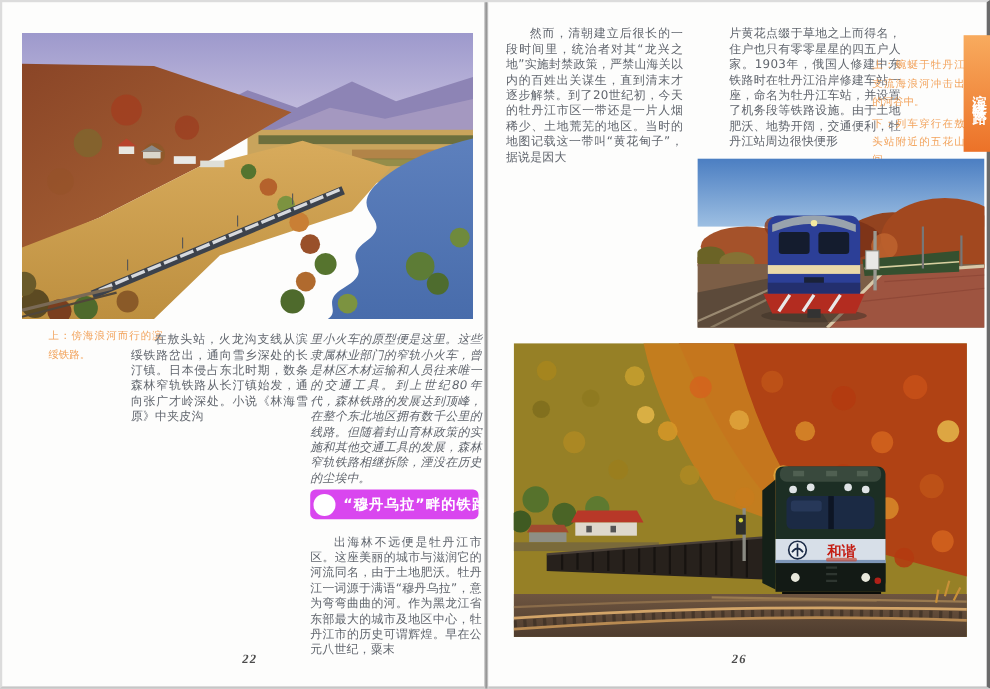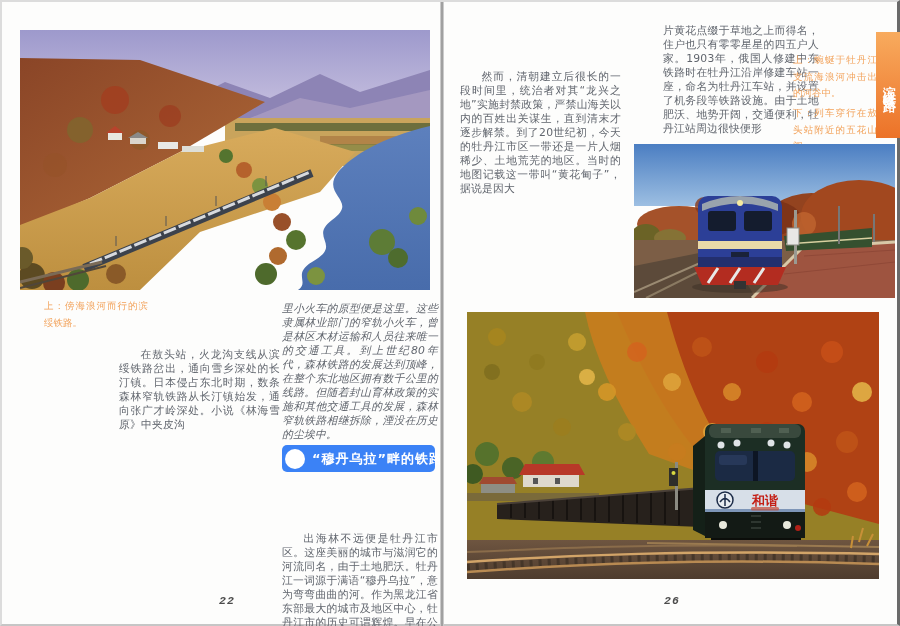--- a/index.html
+++ b/index.html
@@ -15,28 +15,28 @@
     box-sizing:border-box;
   }
   .gutter{
     position:absolute;left:438px;top:0;width:4px;height:626px;
     background:linear-gradient(to right,#e0e0e0,#8b8b8b 50%,#e0e0e0);
   }
   
   .bodycol{position:absolute;color:#60656d;font-size:10.8px;line-height:14px;
     text-align:justify;letter-spacing:0.2px;}
   .bodycol p{margin:0 0 13px 0;}
-  .bodycol p.indent{text-indent:2em;margin-top:46px;}
+  .bodycol p.indent{text-indent:2em;}
   .caption{position:absolute;color:#f2a25a;font-size:9.5px;line-height:16.5px;
     text-align:justify;}
-  .pagenum{position:absolute;font-family:Liberation Mono, monospace;font-style:italic;
+  .pagenum{position:absolute;font-family:Liberation Serif, serif;font-style:italic;
     font-weight:bold;font-size:11.5px;color:#4c4c4c;letter-spacing:1px;}
   
   .pill{position:absolute;left:280px;top:443px;width:153px;height:27px;
-    background:#3b82f6;border-radius:5px;display:flex;align-items:center;}
+    background:#d946ef;border-radius:5px;display:flex;align-items:center;}
   .pill-dot{width:20px;height:20px;border-radius:50%;background:#ffffff;
     margin-left:3px;margin-right:7px;flex:0 0 auto;}
   .pill-label{color:#ffffff;font-weight:bold;font-size:13px;letter-spacing:1px;
     white-space:nowrap;}
   
   .tab{position:absolute;left:874px;top:30px;width:26px;height:106px;
     background:linear-gradient(to bottom,#f8ab5e,#ec7228);
     display:flex;align-items:center;justify-content:center;}
   .tab-label{writing-mode:vertical-rl;color:#ffffff;font-weight:bold;
     font-size:13px;letter-spacing:5px;}

